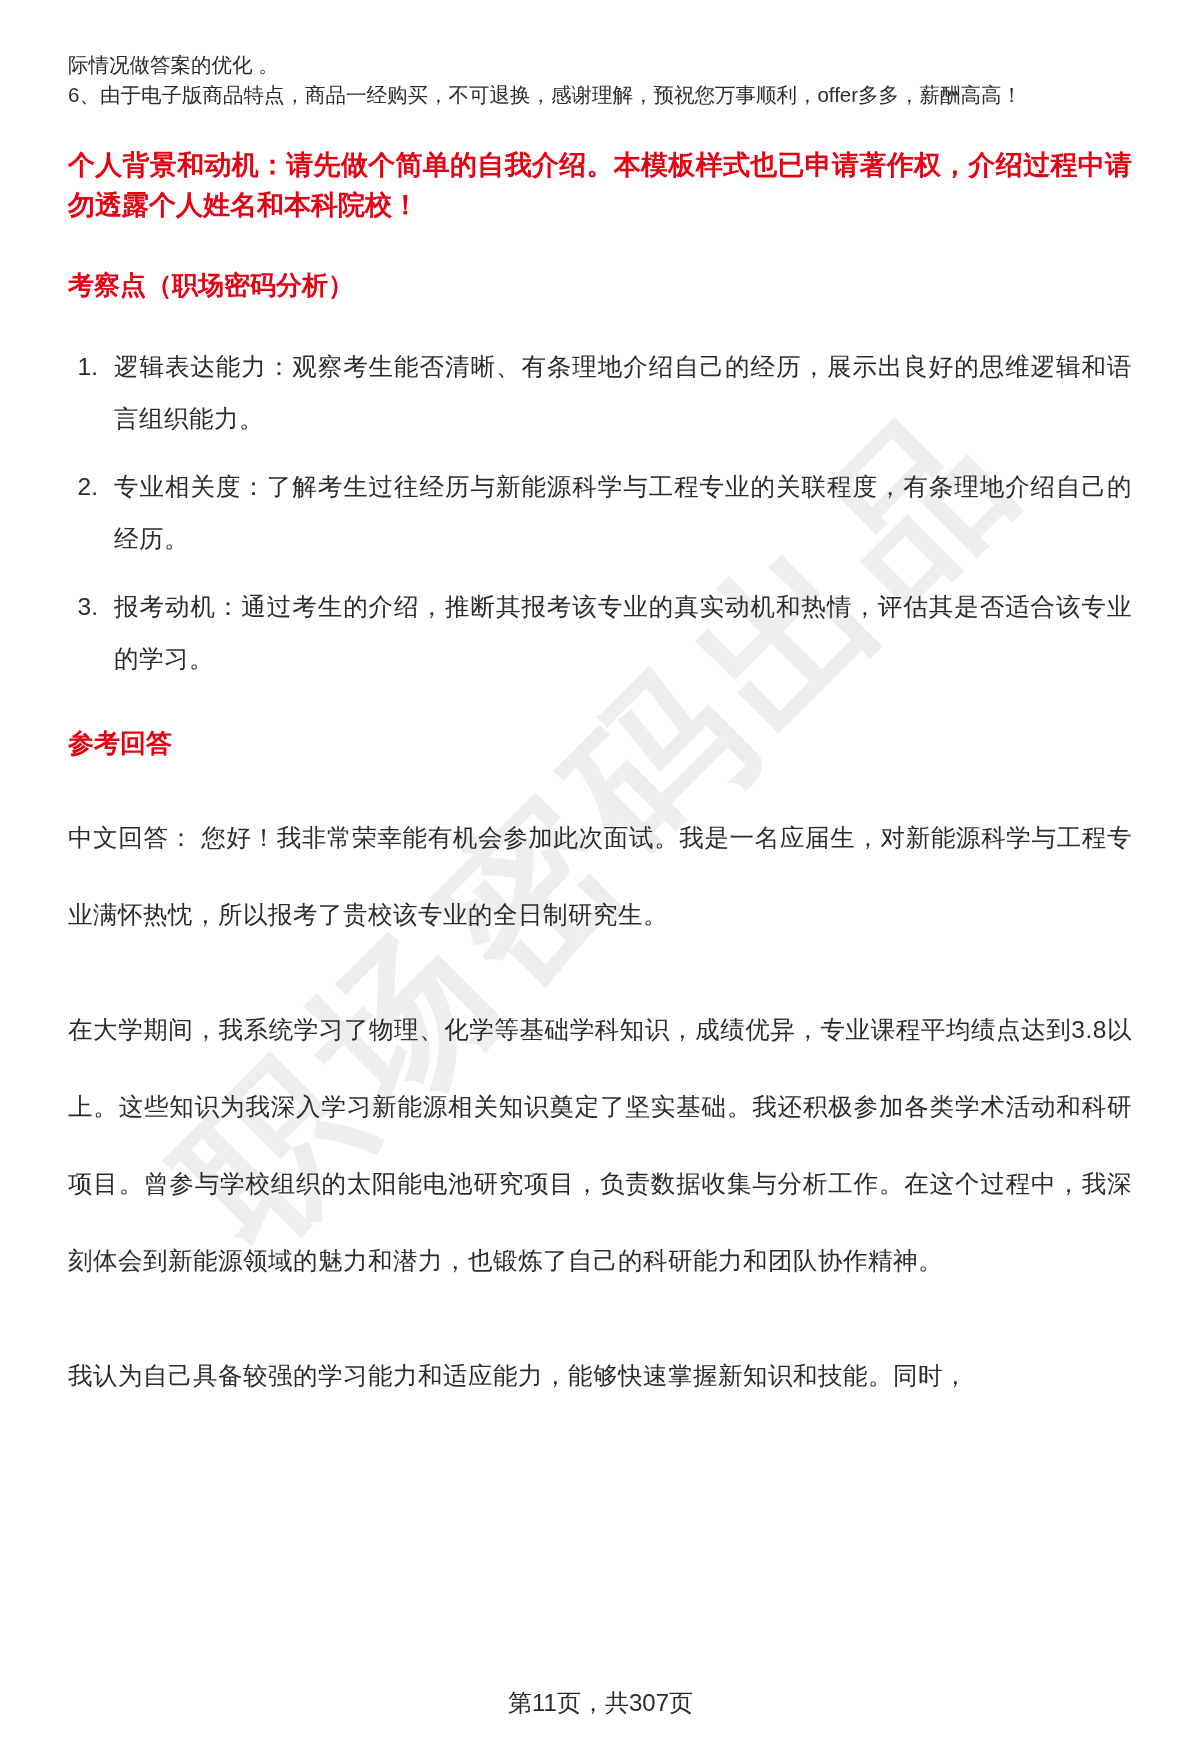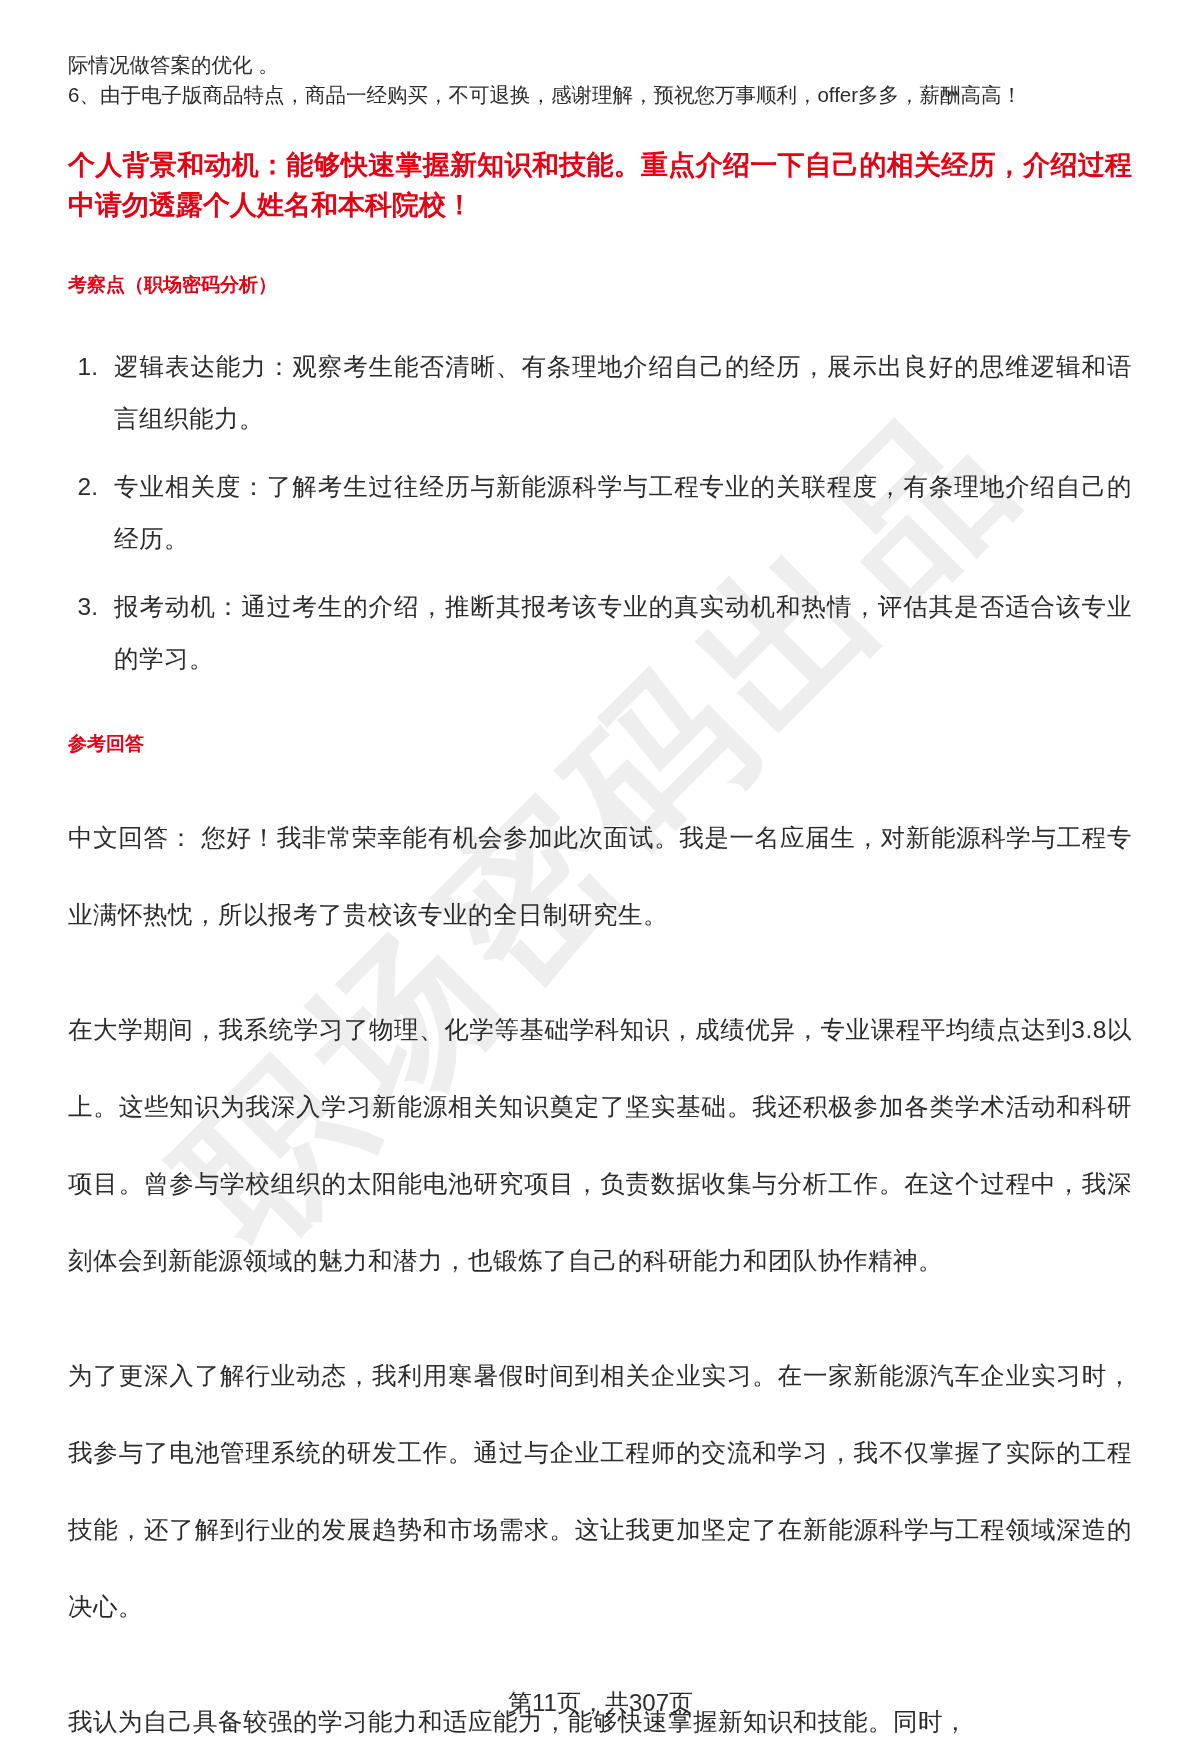--- a/index.html
+++ b/index.html
@@ -46,21 +46,21 @@
     color: var(--heading_red, #e60012);
     font-weight: bold;
     font-size: 27px;
     line-height: 40px;
     text-align: justify;
   }
   .section-heading {
     margin-top: 44px;
     color: var(--heading_red, #e60012);
     font-weight: bold;
-    font-size: 19px;
+    font-size: 26px;
     line-height: 32px;
   }
   .points { margin-top: 40px; }
   .point {
     display: flex;
     font-size: 24.5px;
     line-height: 52px;
     margin-bottom: 16px;
     color: #2b2b2b;
   }
@@ -100,21 +100,21 @@
 
 <div class="page">
 
   <div class="watermark">职场密码出品</div>
 
   <div class="content">
 
     <div class="notice">际情况做答案的优化 。</div>
     <div class="notice">6、由于电子版商品特点，商品一经购买，不可退换，感谢理解，预祝您万事顺利，offer多多，薪酬高高！</div>
 
-    <div class="q-heading">个人背景和动机：能够快速掌握新知识和技能。重点介绍一下自己的相关经历，介绍过程中请勿透露个人姓名和本科院校！</div>
+    <div class="q-heading">个人背景和动机：请先做个简单的自我介绍。本模板样式也已申请著作权，介绍过程中请勿透露个人姓名和本科院校！</div>
 
     <div class="section-heading">考察点（职场密码分析）</div>
 
     <div class="points">
       <div class="point">
         <div class="point-num">1.</div>
         <div class="point-text">逻辑表达能力：观察考生能否清晰、有条理地介绍自己的经历，展示出良好的思维逻辑和语言组织能力。</div>
       </div>
       <div class="point">
         <div class="point-num">2.</div>
@@ -123,20 +123,19 @@
       <div class="point">
         <div class="point-num">3.</div>
         <div class="point-text">报考动机：通过考生的介绍，推断其报考该专业的真实动机和热情，评估其是否适合该专业的学习。</div>
       </div>
     </div>
 
     <div class="section-heading answer-heading">参考回答</div>
 
     <div class="para">中文回答： 您好！我非常荣幸能有机会参加此次面试。我是一名应届生，对新能源科学与工程专业满怀热忱，所以报考了贵校该专业的全日制研究生。</div>
     <div class="para">在大学期间，我系统学习了物理、化学等基础学科知识，成绩优异，专业课程平均绩点达到3.8以上。这些知识为我深入学习新能源相关知识奠定了坚实基础。我还积极参加各类学术活动和科研项目。曾参与学校组织的太阳能电池研究项目，负责数据收集与分析工作。在这个过程中，我深刻体会到新能源领域的魅力和潜力，也锻炼了自己的科研能力和团队协作精神。</div>
-    <div class="para">为了更深入了解行业动态，我利用寒暑假时间到相关企业实习。在一家新能源汽车企业实习时，我参与了电池管理系统的研发工作。通过与企业工程师的交流和学习，我不仅掌握了实际的工程技能，还了解到行业的发展趋势和市场需求。这让我更加坚定了在新能源科学与工程领域深造的决心。</div>
     <div class="para">我认为自己具备较强的学习能力和适应能力，能够快速掌握新知识和技能。同时，</div>
 
   </div>
 
   <div class="footer">第11页，共307页</div>
 
 </div>
 
 </body></html>

